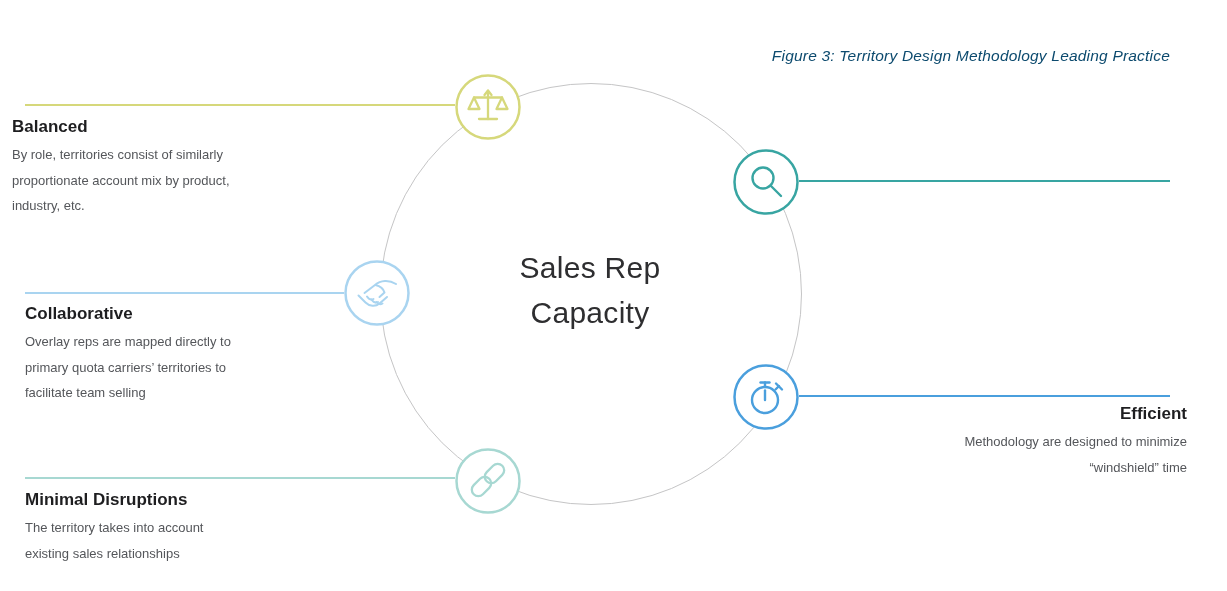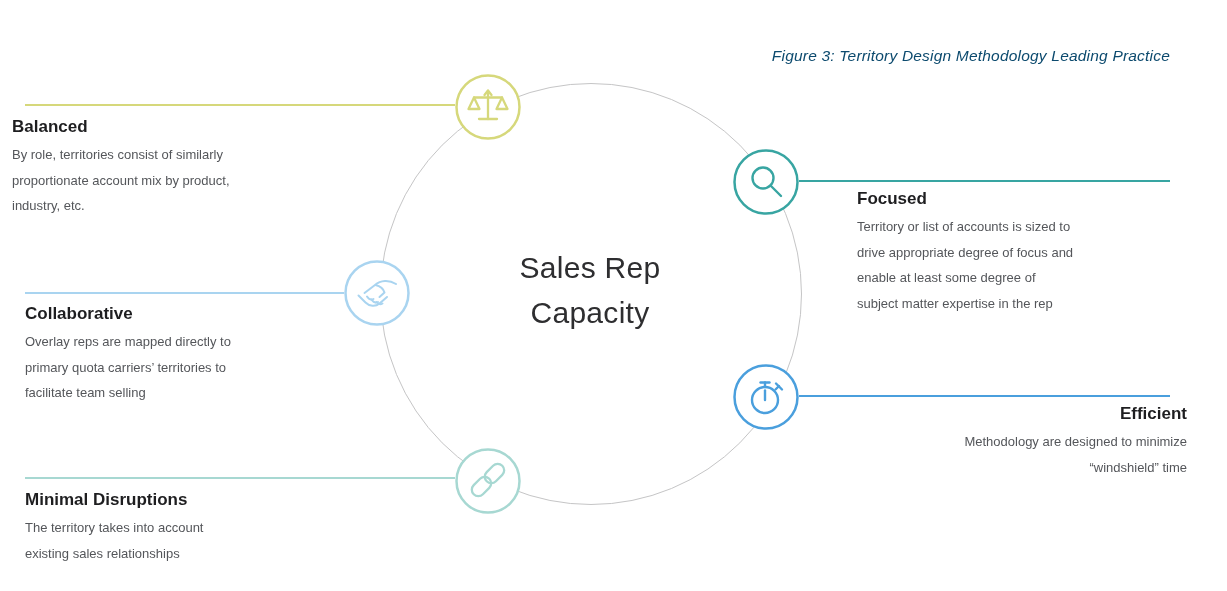--- a/index.html
+++ b/index.html
@@ -144,27 +144,20 @@
 existing sales relationships</p>
   </div>
 
   <div class="text-block tb-collaborative">
     <h3>Collaborative</h3>
     <p>Overlay reps are mapped directly to
 primary quota carriers’ territories to
 facilitate team selling</p>
   </div>
 
-  <div class="text-block tb-focused">
-    <h3>Focused</h3>
-    <p>Territory or list of accounts is sized to
-drive appropriate degree of focus and
-enable at least some degree of
-subject matter expertise in the rep</p>
-  </div>
 
   <div class="text-block tb-efficient">
     <h3>Efficient</h3>
     <p>Methodology are designed to minimize
 “windshield” time</p>
   </div>
 
 </div>
 
 </body></html>

